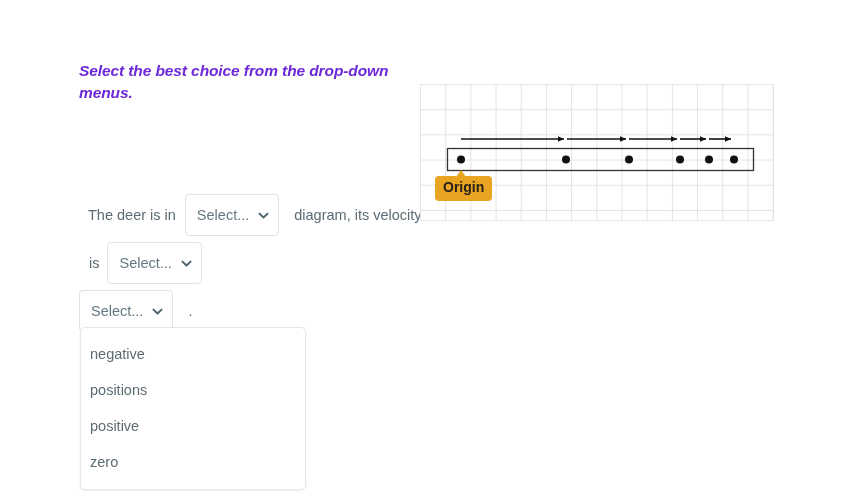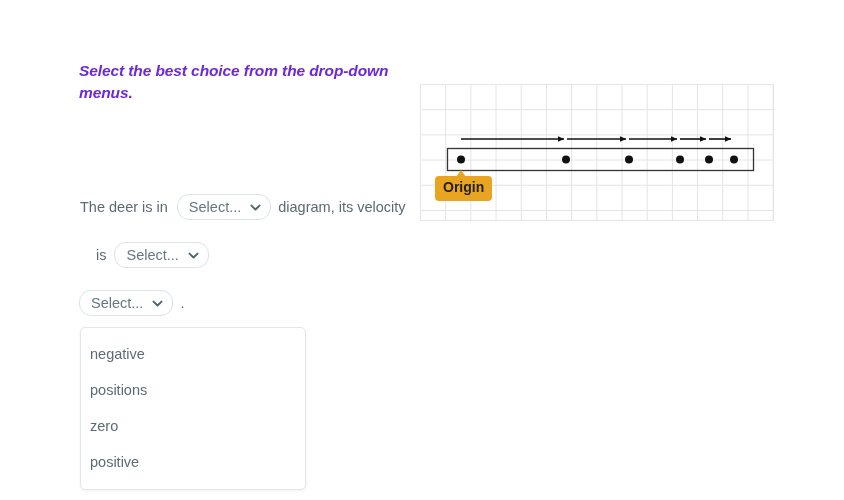--- a/index.html
+++ b/index.html
@@ -55,32 +55,32 @@
 
   .sentence-line {
     display: flex;
     align-items: center;
     flex-wrap: nowrap;
     margin-bottom: 8px;
     font-size: 14.5px;
     color: #5C6B73;
     white-space: nowrap;
   }
-  .sentence-line .txt { padding: 0 1px; }
+  .sentence-line .txt { padding: 0 1px; margin-left: 8px; }
 
   
   .select-box {
     display: inline-flex;
     align-items: center;
     justify-content: space-between;
     box-sizing: border-box;
     border: 1px solid #DCE2E5;
-    border-radius: 12px;
-    background: #ffffff;
-    height: 26px;
+    border-radius: 4px;
+    background: #ffffff;
+    height: 42px;
     min-width: 88px;
     padding: 0 9px 0 11px;
     margin: 0 6px;
     cursor: pointer;
     font-size: 14.5px;
     color: #5C6B73;
   }
   .select-box .sel-label {
     color: #647880;
     font-size: 14.5px;
@@ -92,21 +92,21 @@
     width: 11px;
     height: 11px;
     flex: 0 0 auto;
   }
   .chev svg { display: block; }
 
   .select-inline-1 { margin-left: 8px; margin-right: 6px; }
   .select-inline-2 { margin-left: 7px; margin-right: 0px; }
 
   .line-3 { position: absolute; left: 79px; top: 194px; }
-  .line-4 { position: absolute; left: 95px; top: 242px; }
+  .line-4 { position: absolute; left: 80px; top: 242px; }
   .line-5 { position: absolute; left: 79px; top: 290px; }
 
   
   .dropdown-menu {
     position: absolute;
     left: 80px;
     top: 327px;
     width: 226px;
     box-sizing: border-box;
     background: #ffffff;
@@ -221,22 +221,22 @@
           <path d="M1.6 3.9 L6 8.2 L10.4 3.9" fill="none" stroke="#4D6470" stroke-width="2.1" stroke-linecap="round" stroke-linejoin="round"></path>
         </svg>
       </span>
     </span>
     <span class="txt">.</span>
   </div>
 
   <div class="dropdown-menu">
     <div class="dropdown-option">negative</div>
     <div class="dropdown-option">positions</div>
+    <div class="dropdown-option">positive</div>
     <div class="dropdown-option">zero</div>
-    <div class="dropdown-option">positive</div>
   </div>
 
   <div class="diagram-panel">
     <div class="grid-bg"></div>
     <svg class="diagram-svg" viewBox="0 0 354 137">
       <defs>
         <marker id="ah" markerWidth="7" markerHeight="7" refX="6.2" refY="3.0" orient="auto" markerUnits="userSpaceOnUse">
           <path d="M0,0.2 L6.4,3.0 L0,5.8 Z" fill="#111111"></path>
         </marker>
       </defs>

